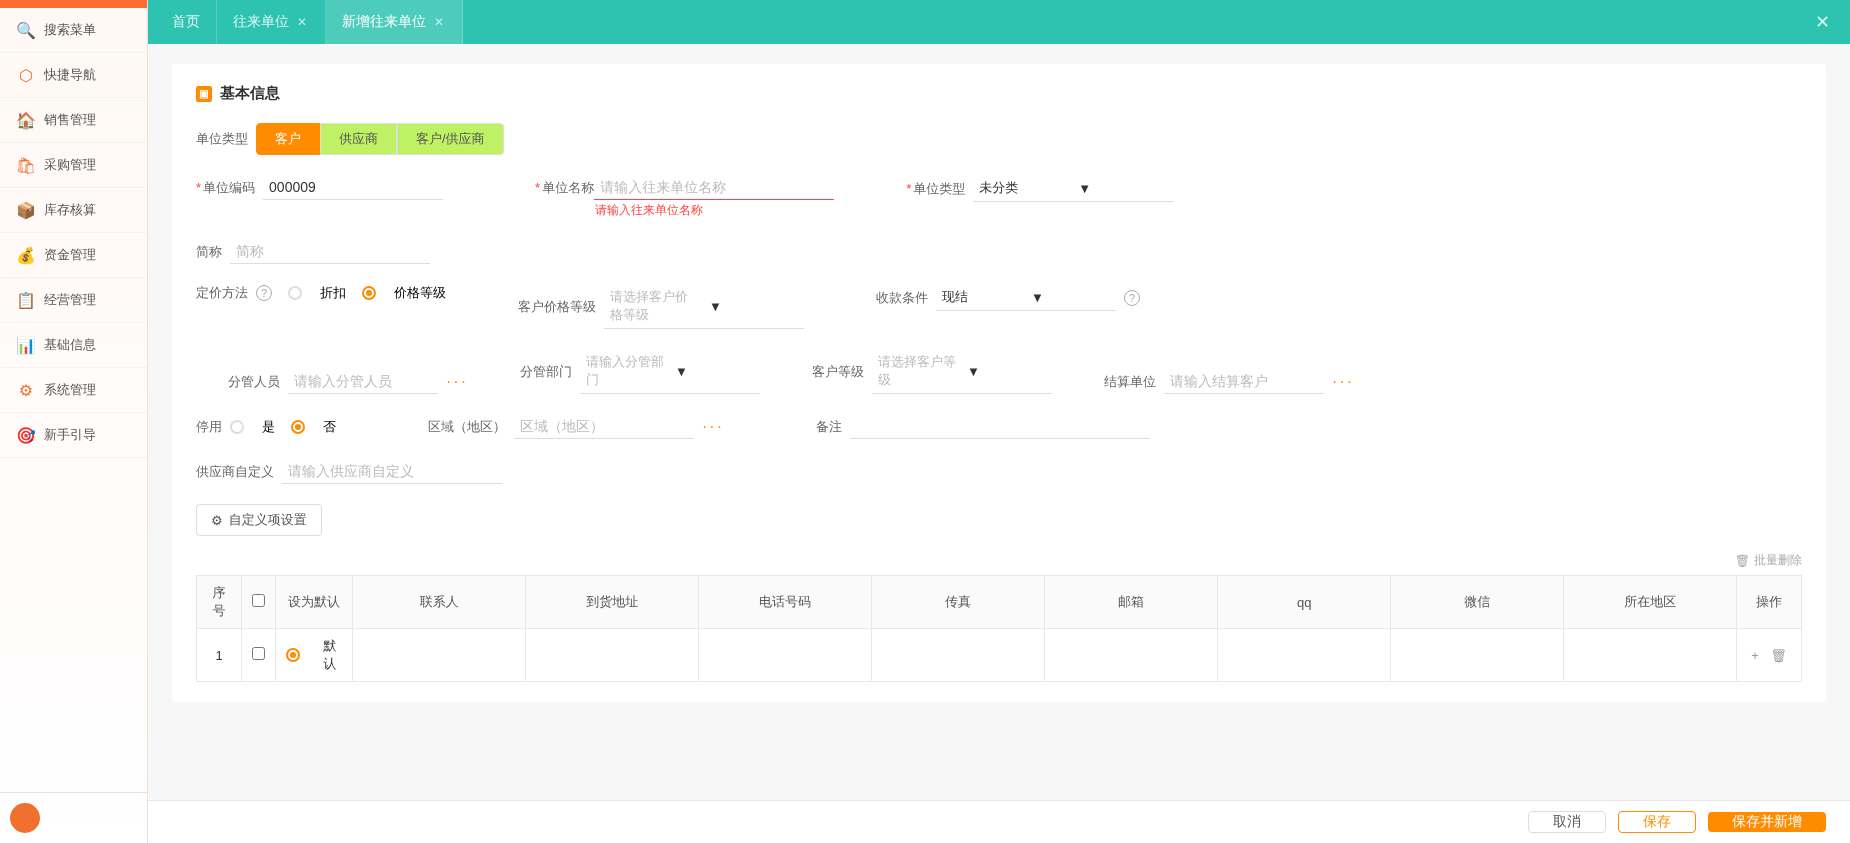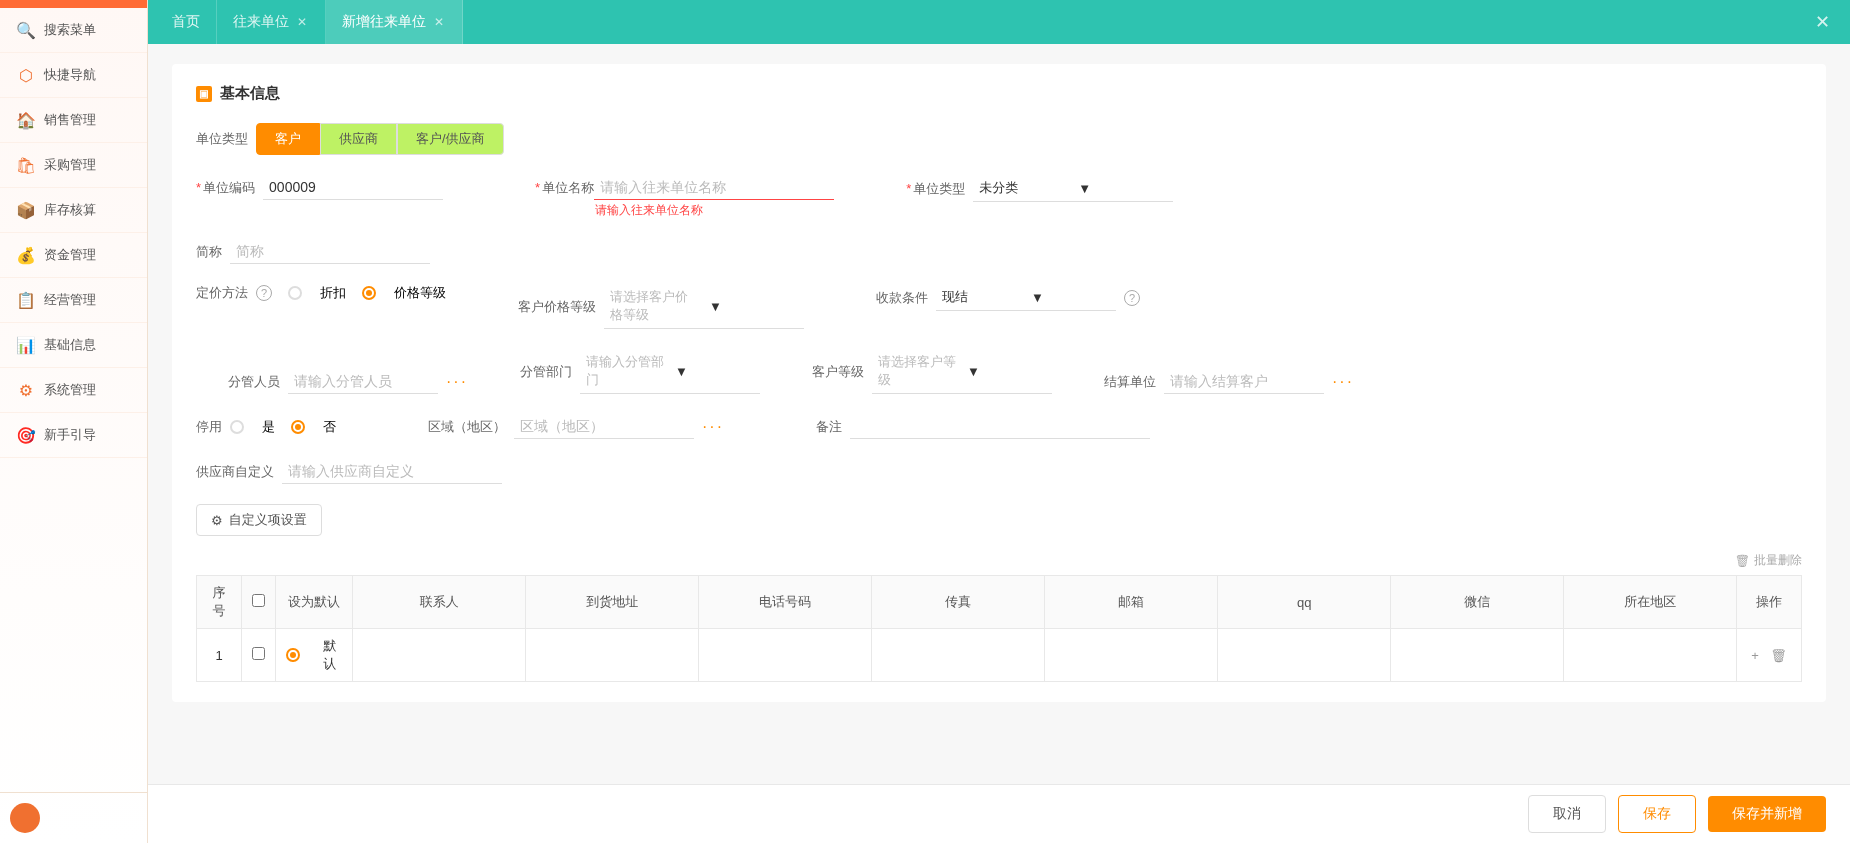--- a/index.html
+++ b/index.html
@@ -289,21 +289,21 @@
     .footer {
       background: #fff;
       border-top: 1px solid #e8e8e8;
       display: flex;
       align-items: center;
       justify-content: flex-end;
       padding: 10px 24px;
       gap: 12px;
     }
     .btn {
-      padding: 9px 24px;
+      padding: 1px 24px;
       border-radius: 4px;
       border: none;
       cursor: pointer;
       font-size: 14px;
     }
     .btn-cancel {
       background: #fff;
       border: 1px solid #ddd;
       color: #555;
     }

